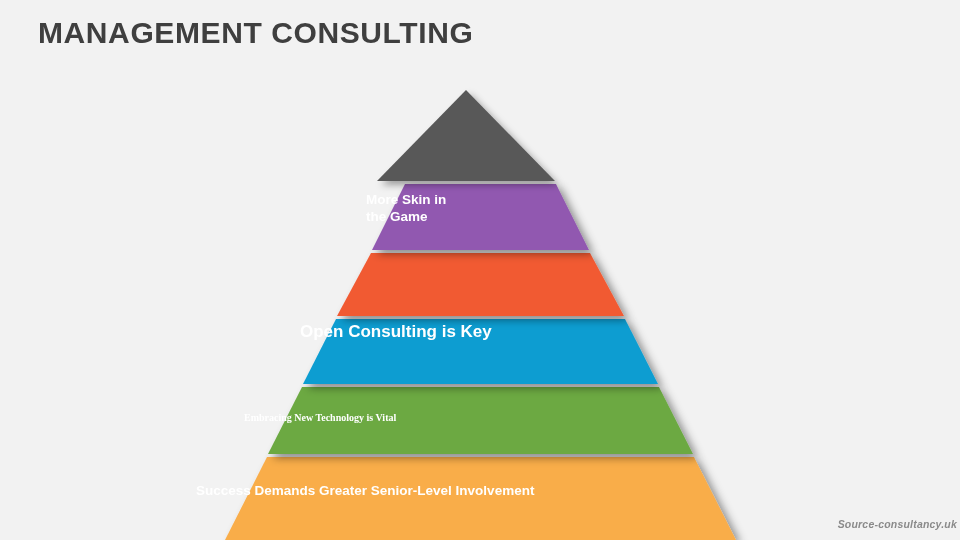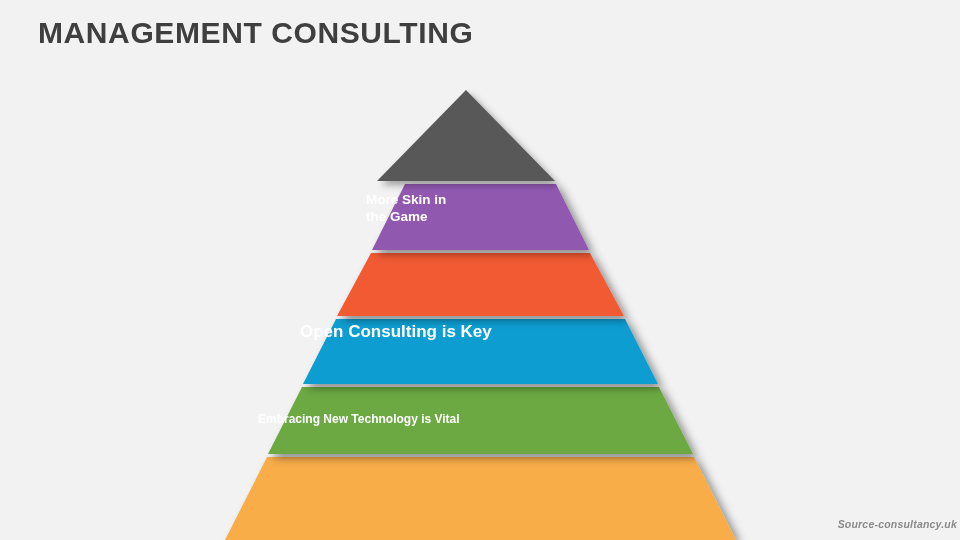--- a/index.html
+++ b/index.html
@@ -59,21 +59,21 @@
     font-weight: bold;
     text-align: left;
     line-height: 1.25;
     white-space: pre-line;
     pointer-events: none;
   }
 
   #label-0 { left: 366px; top: 192px; width: 200px; font-size: 13.5px; }
   #label-1 { left: 300px; top: 273px; width: 300px; font-size: 17px; margin-top: 48px; }
   #label-2 { left: 286px; top: 343px; width: 360px; font-size: 13.5px; }
-  #label-3 { left: 258px; top: 412px; width: 440px; font-size: 12px; }
+  #label-3 { left: 244px; top: 412px; width: 440px; font-size: 10px; font-family: Liberation Serif, serif; }
   #label-4 { left: 196px; top: 483px; width: 540px; font-size: 13.5px; }
 
   #source {
     position: absolute;
     right: 16px;
     bottom: 10px;
     font-size: 10.5px;
     font-style: italic;
     font-weight: bold;
     color: #8a8a8a;
@@ -113,16 +113,17 @@
   </svg>
 
   <div class="lvl-label" id="label-0">More Skin in
 the Game</div>
 
   <div class="lvl-label" id="label-1">Open Consulting is Key</div>
 
 
   <div class="lvl-label" id="label-3">Embracing New Technology is Vital</div>
 
+  <div class="lvl-label" id="label-4">Success Demands Greater Senior-Level Involvement</div>
 
   <div id="source">Source-consultancy.uk</div>
 
 </div>
 
 </body></html>

